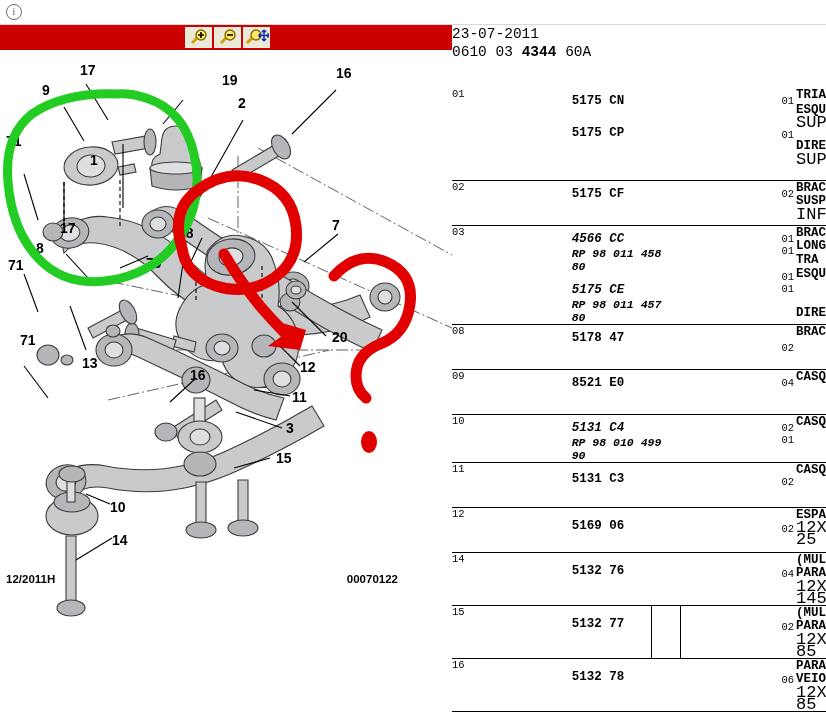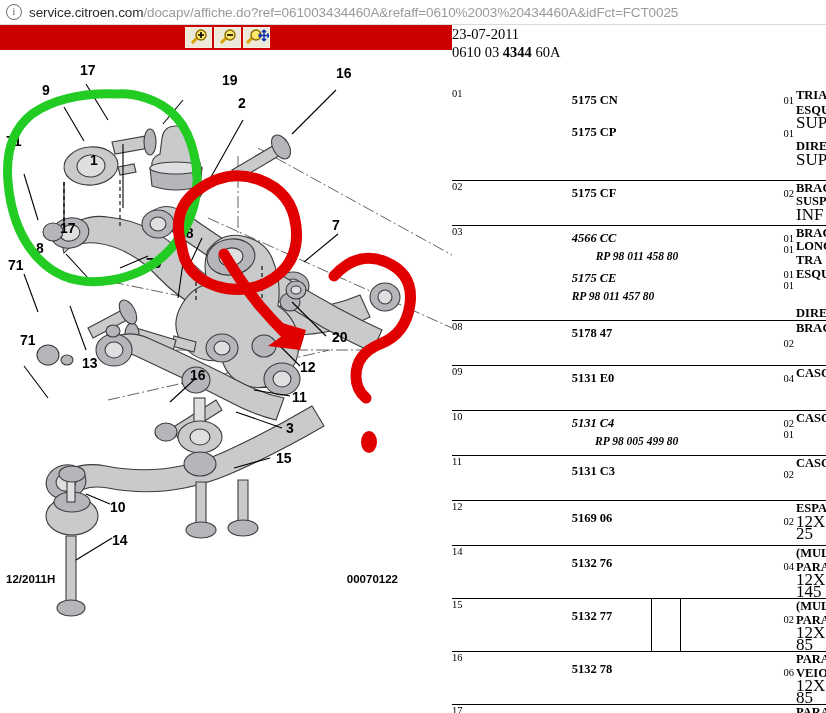--- a/index.html
+++ b/index.html
@@ -40,27 +40,27 @@
   .anno-green{fill:none;stroke:#22cc22;stroke-width:9;stroke-linecap:round;stroke-linejoin:round;}
   .anno-red{fill:none;stroke:#e00000;stroke-width:11;stroke-linecap:round;stroke-linejoin:round;}
   .anno-red-f{fill:#e00000;stroke:none;}
 
   
   #tablewrap{position:absolute;left:452px;top:0;width:374px;height:688px;
              background:#fff;box-sizing:border-box;}
   #tbl{border-collapse:collapse;width:374px;table-layout:fixed;
        font-family:"Liberation Serif",serif;}
   #tbl td{border:0;padding:0;vertical-align:top;}
-  .hdr-row td{border-bottom:2px solid #000;}
+  .hdr-row td{border-bottom:2px solid #000;font-family:Liberation Mono, monospace;}
   .hdr-cell{padding:1px 0 2px 5px;font-size:14.5px;line-height:18px;color:#000;
             border-right:2px solid #000;border-left:2px solid #000;}
   .hdr-right{border-right:2px solid #000;}
   .spacer td{height:27px;border-bottom:2.5px solid #000;border-left:2px solid #000;border-right:2px solid #000;}
 
-  .r{border-bottom:1.4px solid #000;}
+  .r{border-bottom:1.4px solid #000;font-family:Liberation Mono, monospace;}
   .c-idx{width:25px;border-left:2px solid #000;border-right:1.4px solid #000;
          font-size:10.5px;padding:1px 0 0 3px;color:#000;}
   .c-ref{width:188px;border-right:1.4px solid #000;position:relative;}
   .c-qty{width:22px;border-right:1.4px solid #000;font-size:10.5px;text-align:right;
          padding-right:2px;}
   .c-desc{border-right:2px solid #000;padding-left:3px;}
 
   .refline{display:flex;justify-content:space-between;align-items:flex-end;
            padding:5px 3px 0 5px;font-size:12.5px;font-weight:bold;min-height:15px;}
   .refline.ital{font-style:italic;font-weight:bold;}
@@ -70,21 +70,20 @@
   .dsc{font-size:12.5px;font-weight:bold;line-height:13.5px;padding-top:1px;}
   .dsub{font-size:17px;font-weight:normal;line-height:12px;}
   .splitbox{position:absolute;right:0;top:0;height:100%;width:28px;
             border-left:1.4px solid #000;border-right:1.4px solid #000;}
 </style>
 </head>
 <body>
 
 <div id="urlbar">
   <div id="info-icon">i</div>
-  <div id="urltext"><span class="dom">service.citroen.com</span><span>/docapv/affiche.do?ref=061003434460A&amp;refaff=0610%2003%20434460A&amp;idFct=FCT0025</span></div>
 </div>
 
 <div id="page">
 
   <div id="viewer">
 
     <div id="toolbar">
       <div class="zbtn" id="zin">
         <svg width="22" height="17" viewBox="0 0 22 17">
           <line x1="4" y1="14" x2="9" y2="9" stroke="#d8a000" stroke-width="3"></line>
@@ -386,39 +385,39 @@
         </td>
         <td class="c-desc">
           <div class="dsc">BRACO</div>
         </td>
       </tr>
 
       <tr class="r" style="height:45px">
         <td class="c-idx">09</td>
         <td class="c-ref">
           <div class="refline">
-                <span>5131 E0</span>
+                <span>8521 E0</span>
               </div>
         </td>
         <td class="c-qty">
           <div class="qline qpad">04</div>
         </td>
         <td class="c-desc">
           <div class="dsc">CASQUILHO</div>
         </td>
       </tr>
 
       <tr class="r" style="height:45px">
         <td class="c-idx">10</td>
         <td class="c-ref">
           <div class="refline ital">
                 <span>5131 C4</span>
               </div>
           <div class="refline" style="padding-top:1px;justify-content:flex-end">
-                <span class="rp">RP 98 005 499 80</span>
+                <span class="rp">RP 98 010 499 90</span>
               </div>
         </td>
         <td class="c-qty">
           <div class="qline qpad">02</div>
           <div class="qline">01</div>
         </td>
         <td class="c-desc">
           <div class="dsc">CASQUILHO</div>
         </td>
       </tr>

